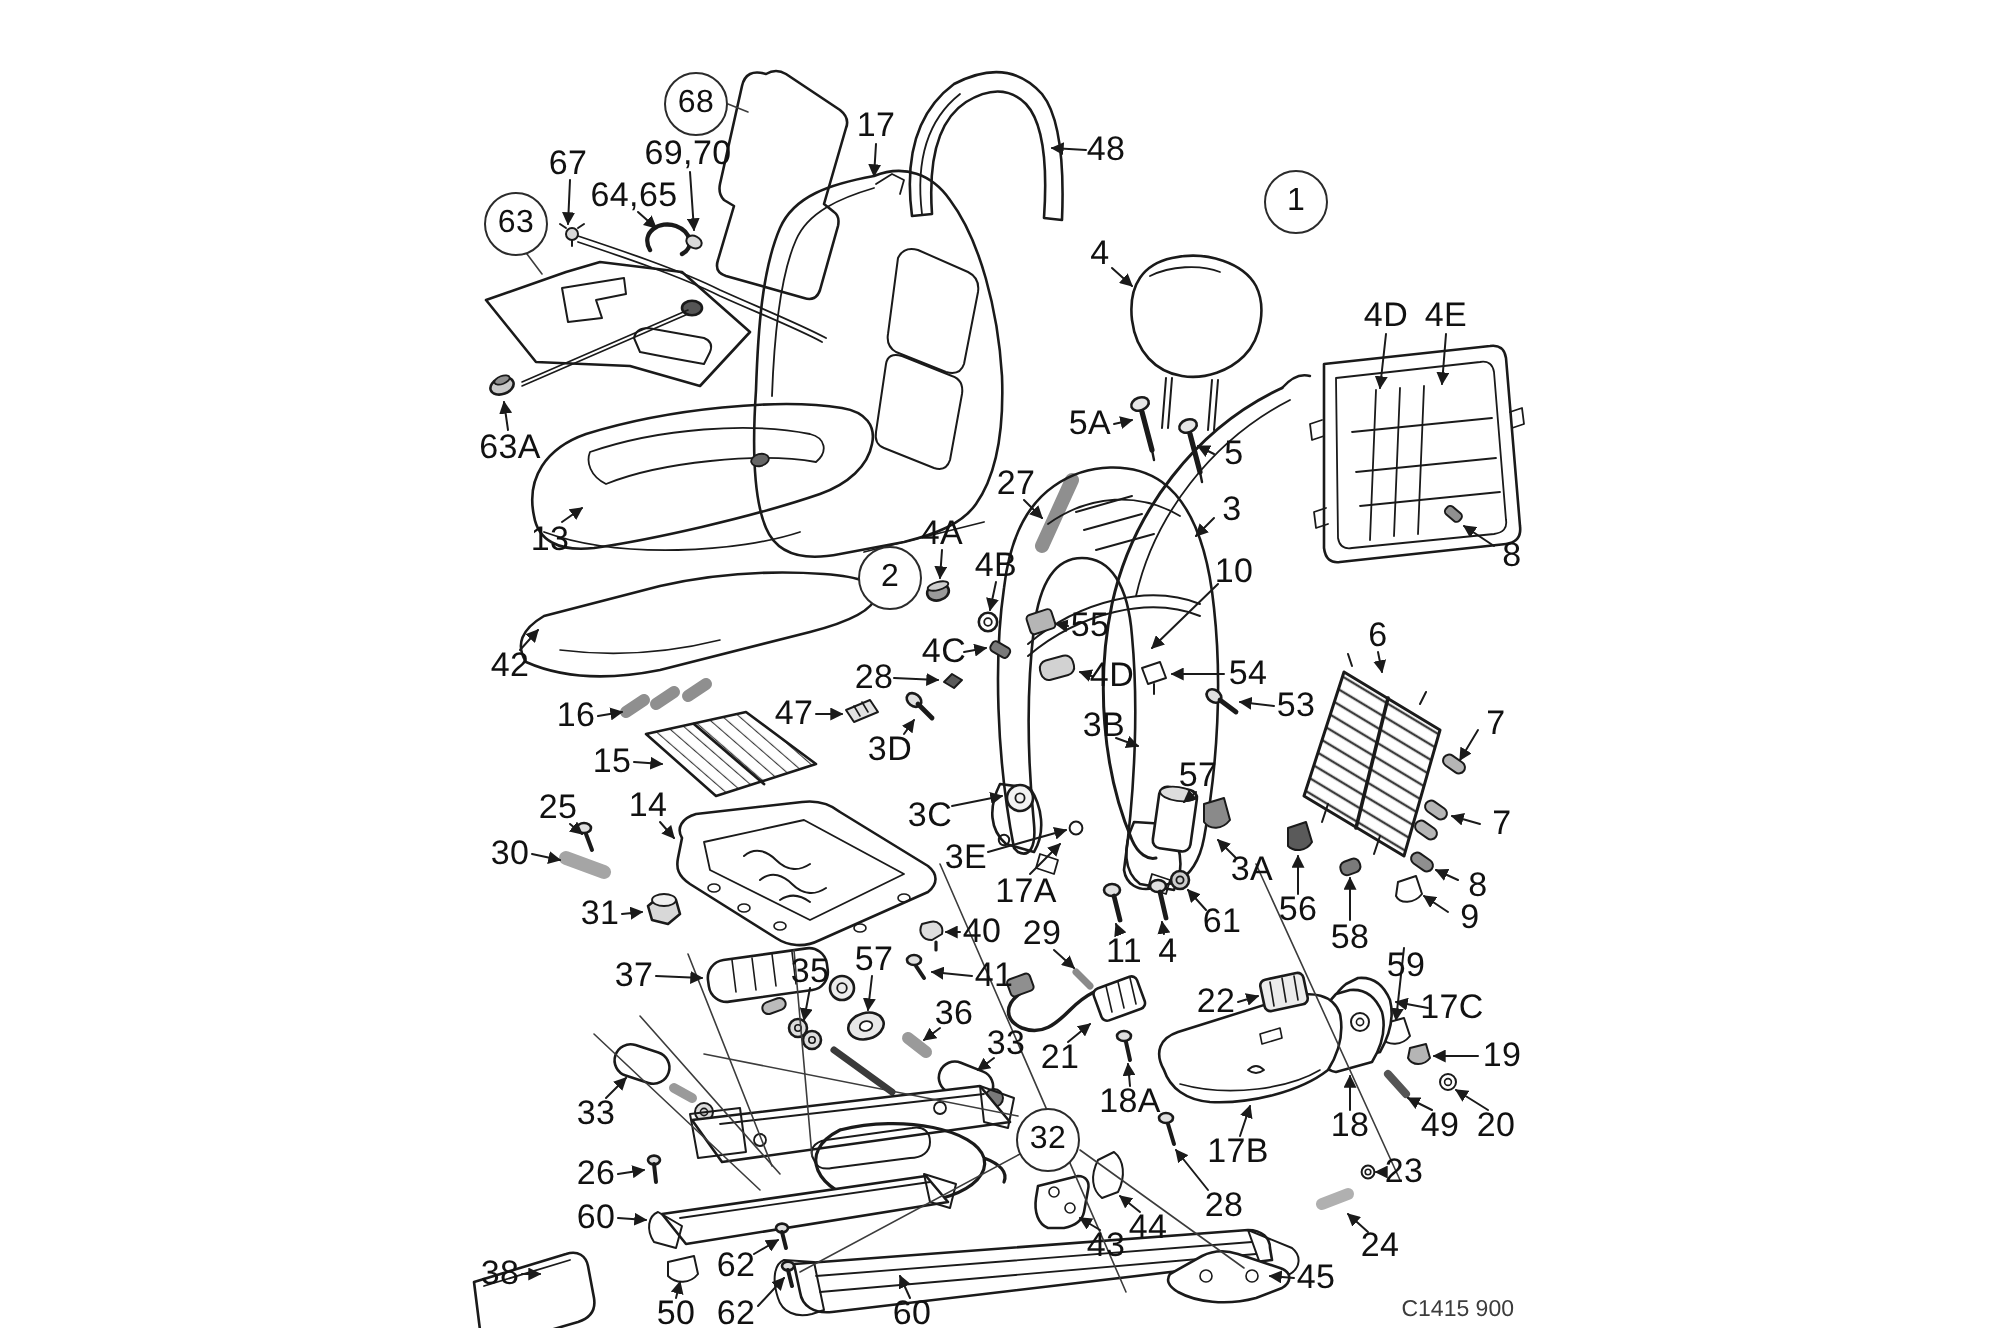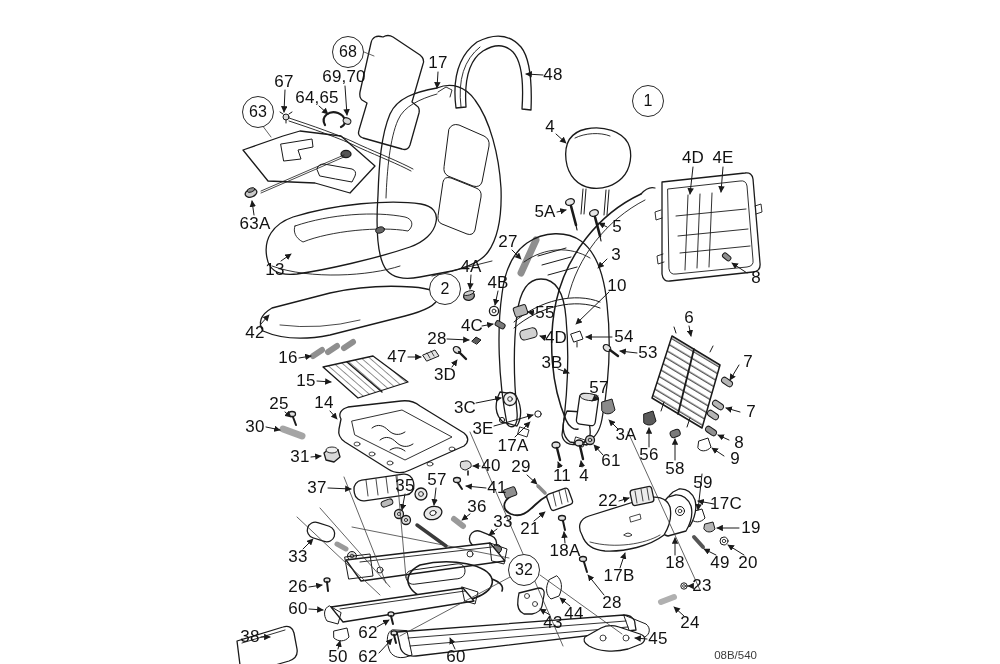--- a/index.html
+++ b/index.html
@@ -559,16 +559,17 @@
       <div class="lbl" style="left: 553px; top: 593px;">43</div>
       <div class="lbl" style="left: 250px; top: 607px;">38</div>
       <div class="lbl" style="left: 368px; top: 603px;">62</div>
       <div class="lbl" style="left: 658px; top: 609px;">45</div>
       <div class="lbl" style="left: 338px; top: 627px;">50</div>
       <div class="lbl" style="left: 368px; top: 627px;">62</div>
       <div class="lbl" style="left: 456px; top: 627px;">60</div>
     </div>
 
 <div id="footer">
+  <div>C1415 900</div>
   <div>08B/540</div>
 </div>
 
 </div>
 
 </body></html>

